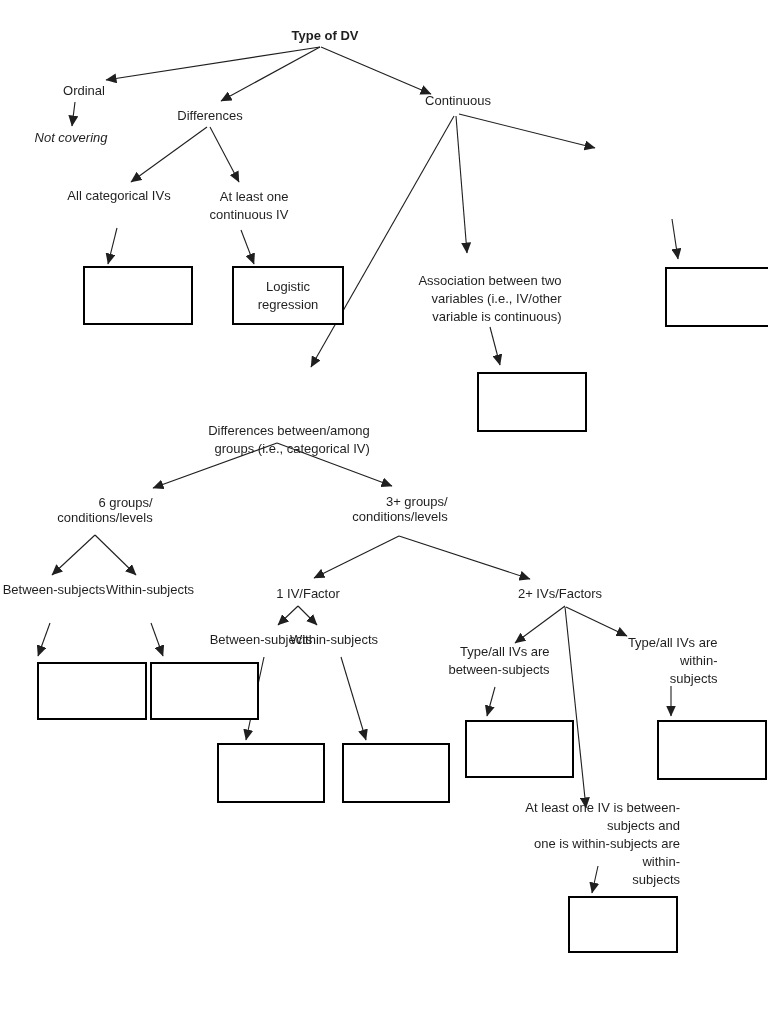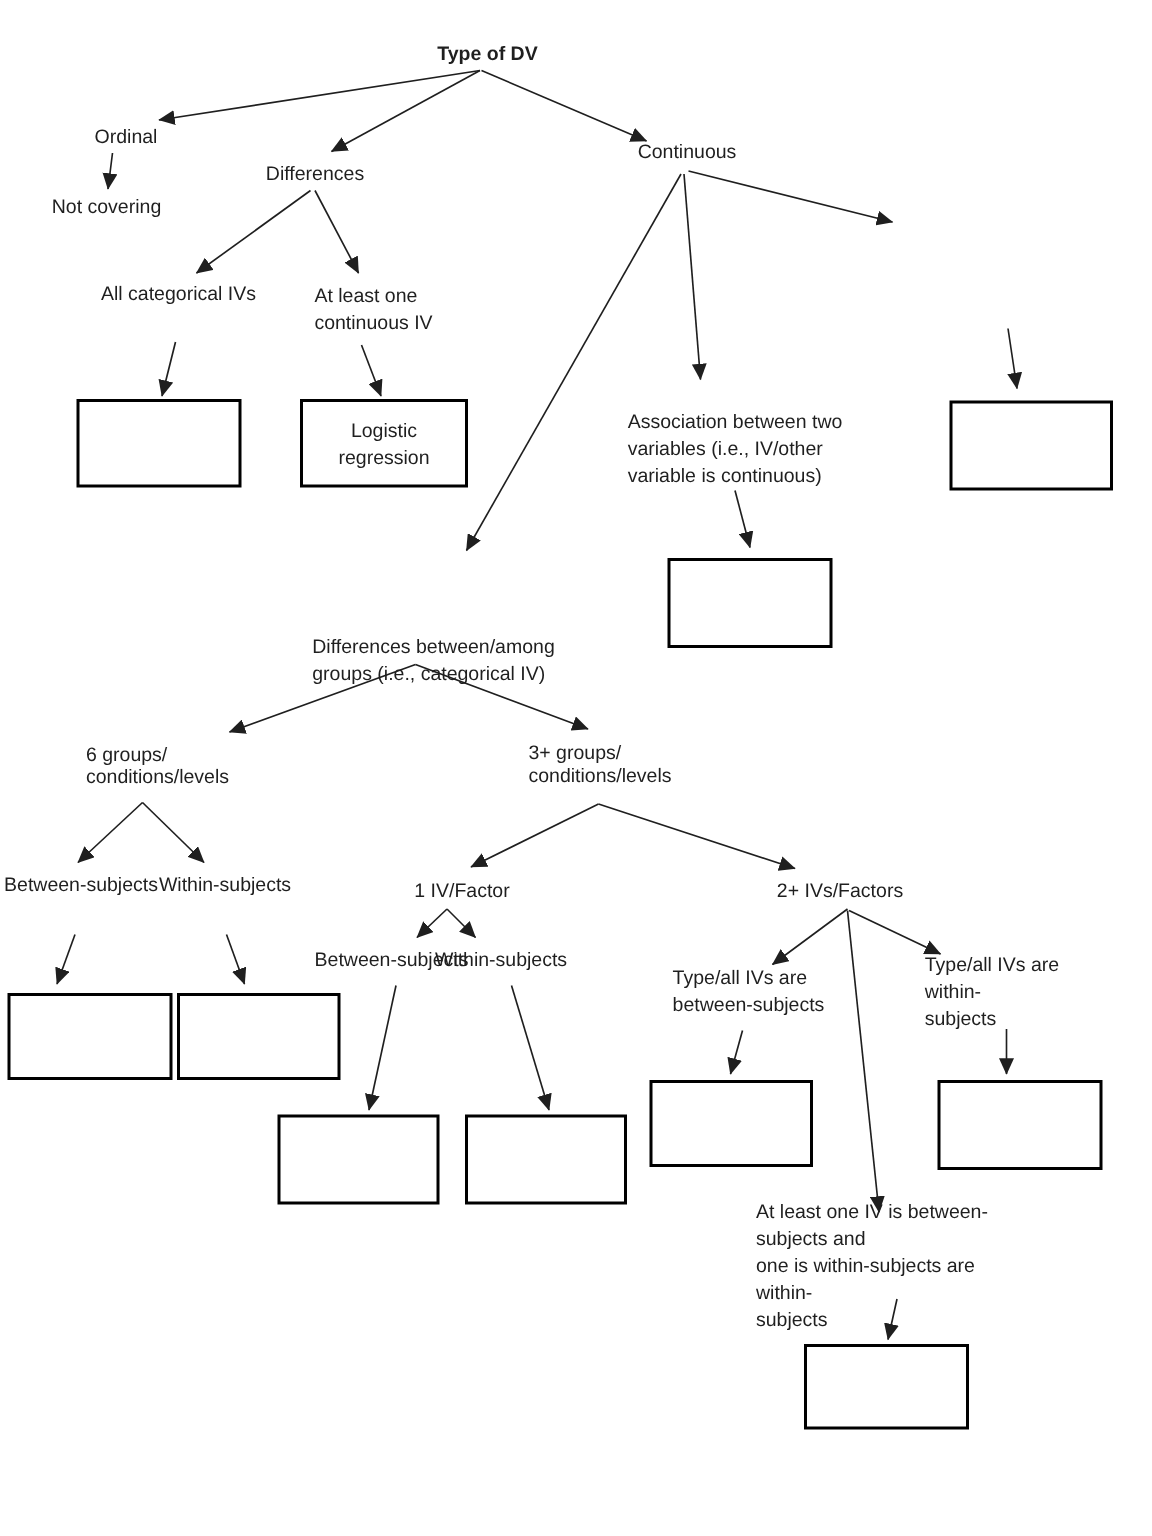--- a/index.html
+++ b/index.html
@@ -4,30 +4,31 @@
 <style>
   html,body{margin:0;padding:0;background:#ffffff;}
   #canvas{
     position:relative;width:768px;height:1024px;background:#ffffff;overflow:hidden;
     font-family:"Liberation Sans",sans-serif;color:#1f1f1f;
   }
   #arrow-layer{position:absolute;left:0;top:0;width:768px;height:1024px;}
   #arrow-layer line{stroke:#1f1f1f;stroke-width:1.1;}
   .lbl{
     position:absolute;transform:translate(-50%,-50%);
-    text-align:left;white-space:pre-line;
+    text-align:right;white-space:pre-line;
     font-size:13px;line-height:18px;color:#1f1f1f;
   }
   .lbl.tight{line-height:15px;}
   .lbl.bold{font-weight:bold;}
-  .lbl.italic{}
+  .lbl.italic{font-style:italic;}
   .node-box{
     position:absolute;border:2.5px solid #000000;background:#ffffff;
     display:flex;align-items:center;justify-content:center;
     box-sizing:border-box;
+    margin-left:32px;
   }
   .node-box .box-text{
     font-size:13px;line-height:18px;text-align:center;white-space:pre-line;color:#1f1f1f;
   }
 </style>
 </head>
 <body>
 
 <div id="canvas">
 

